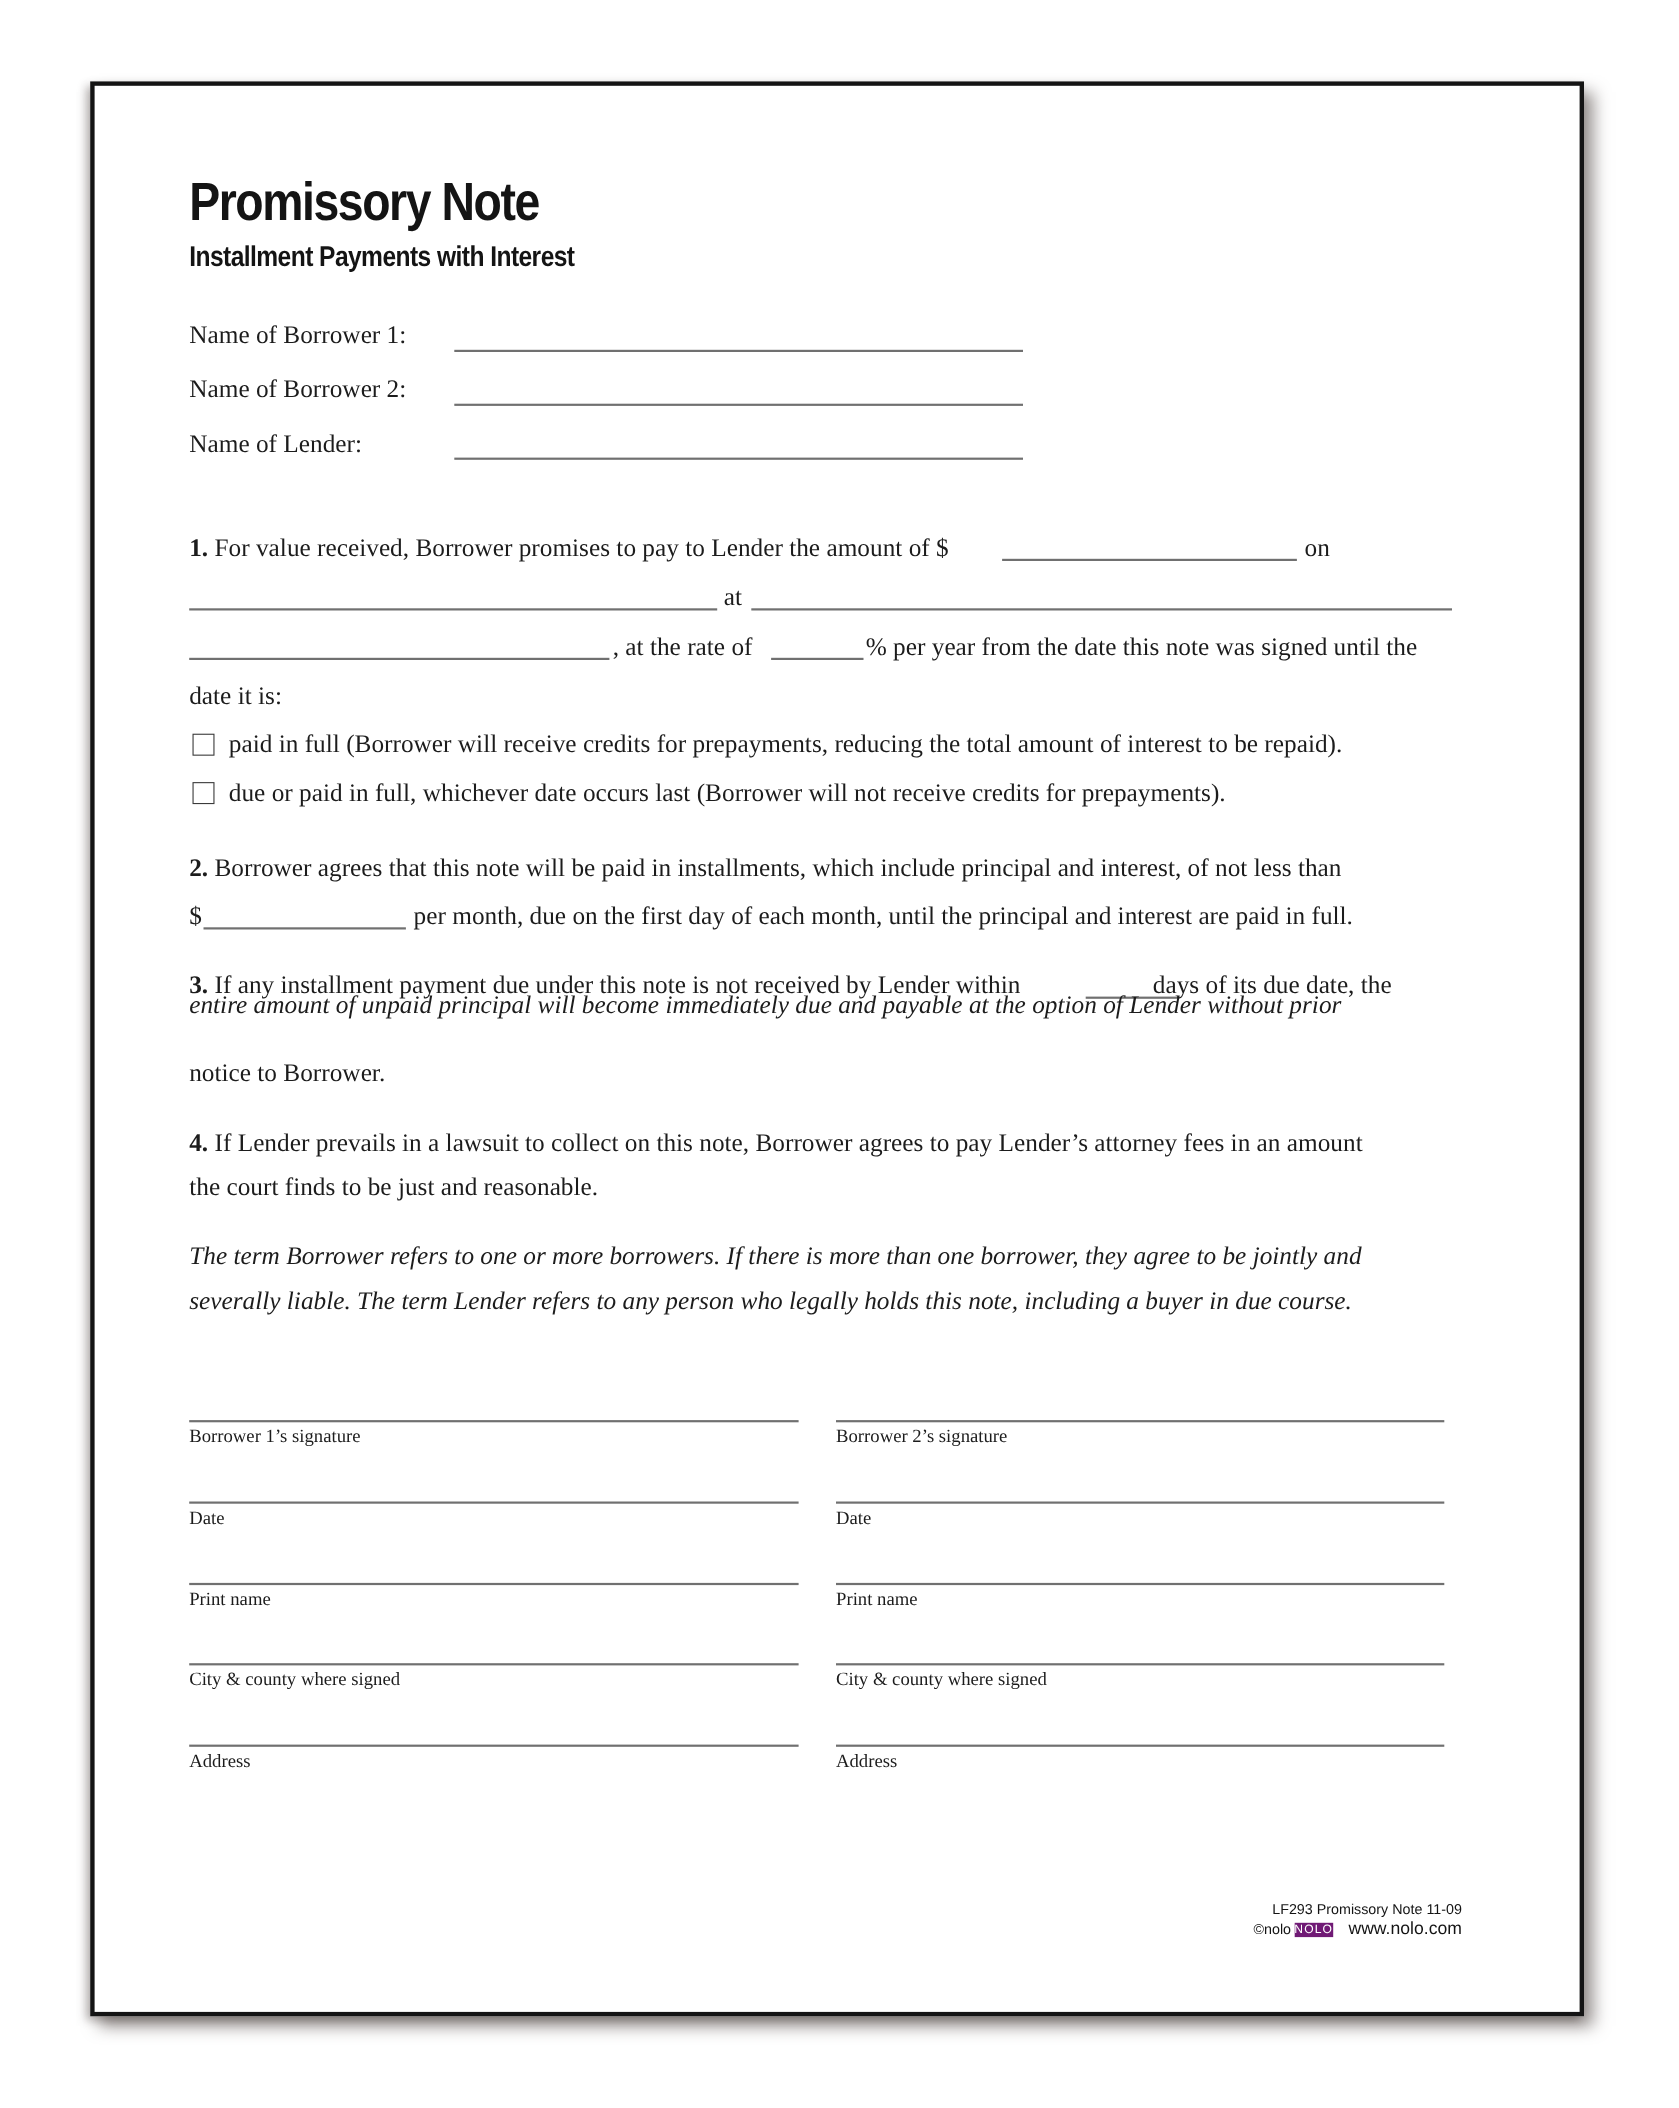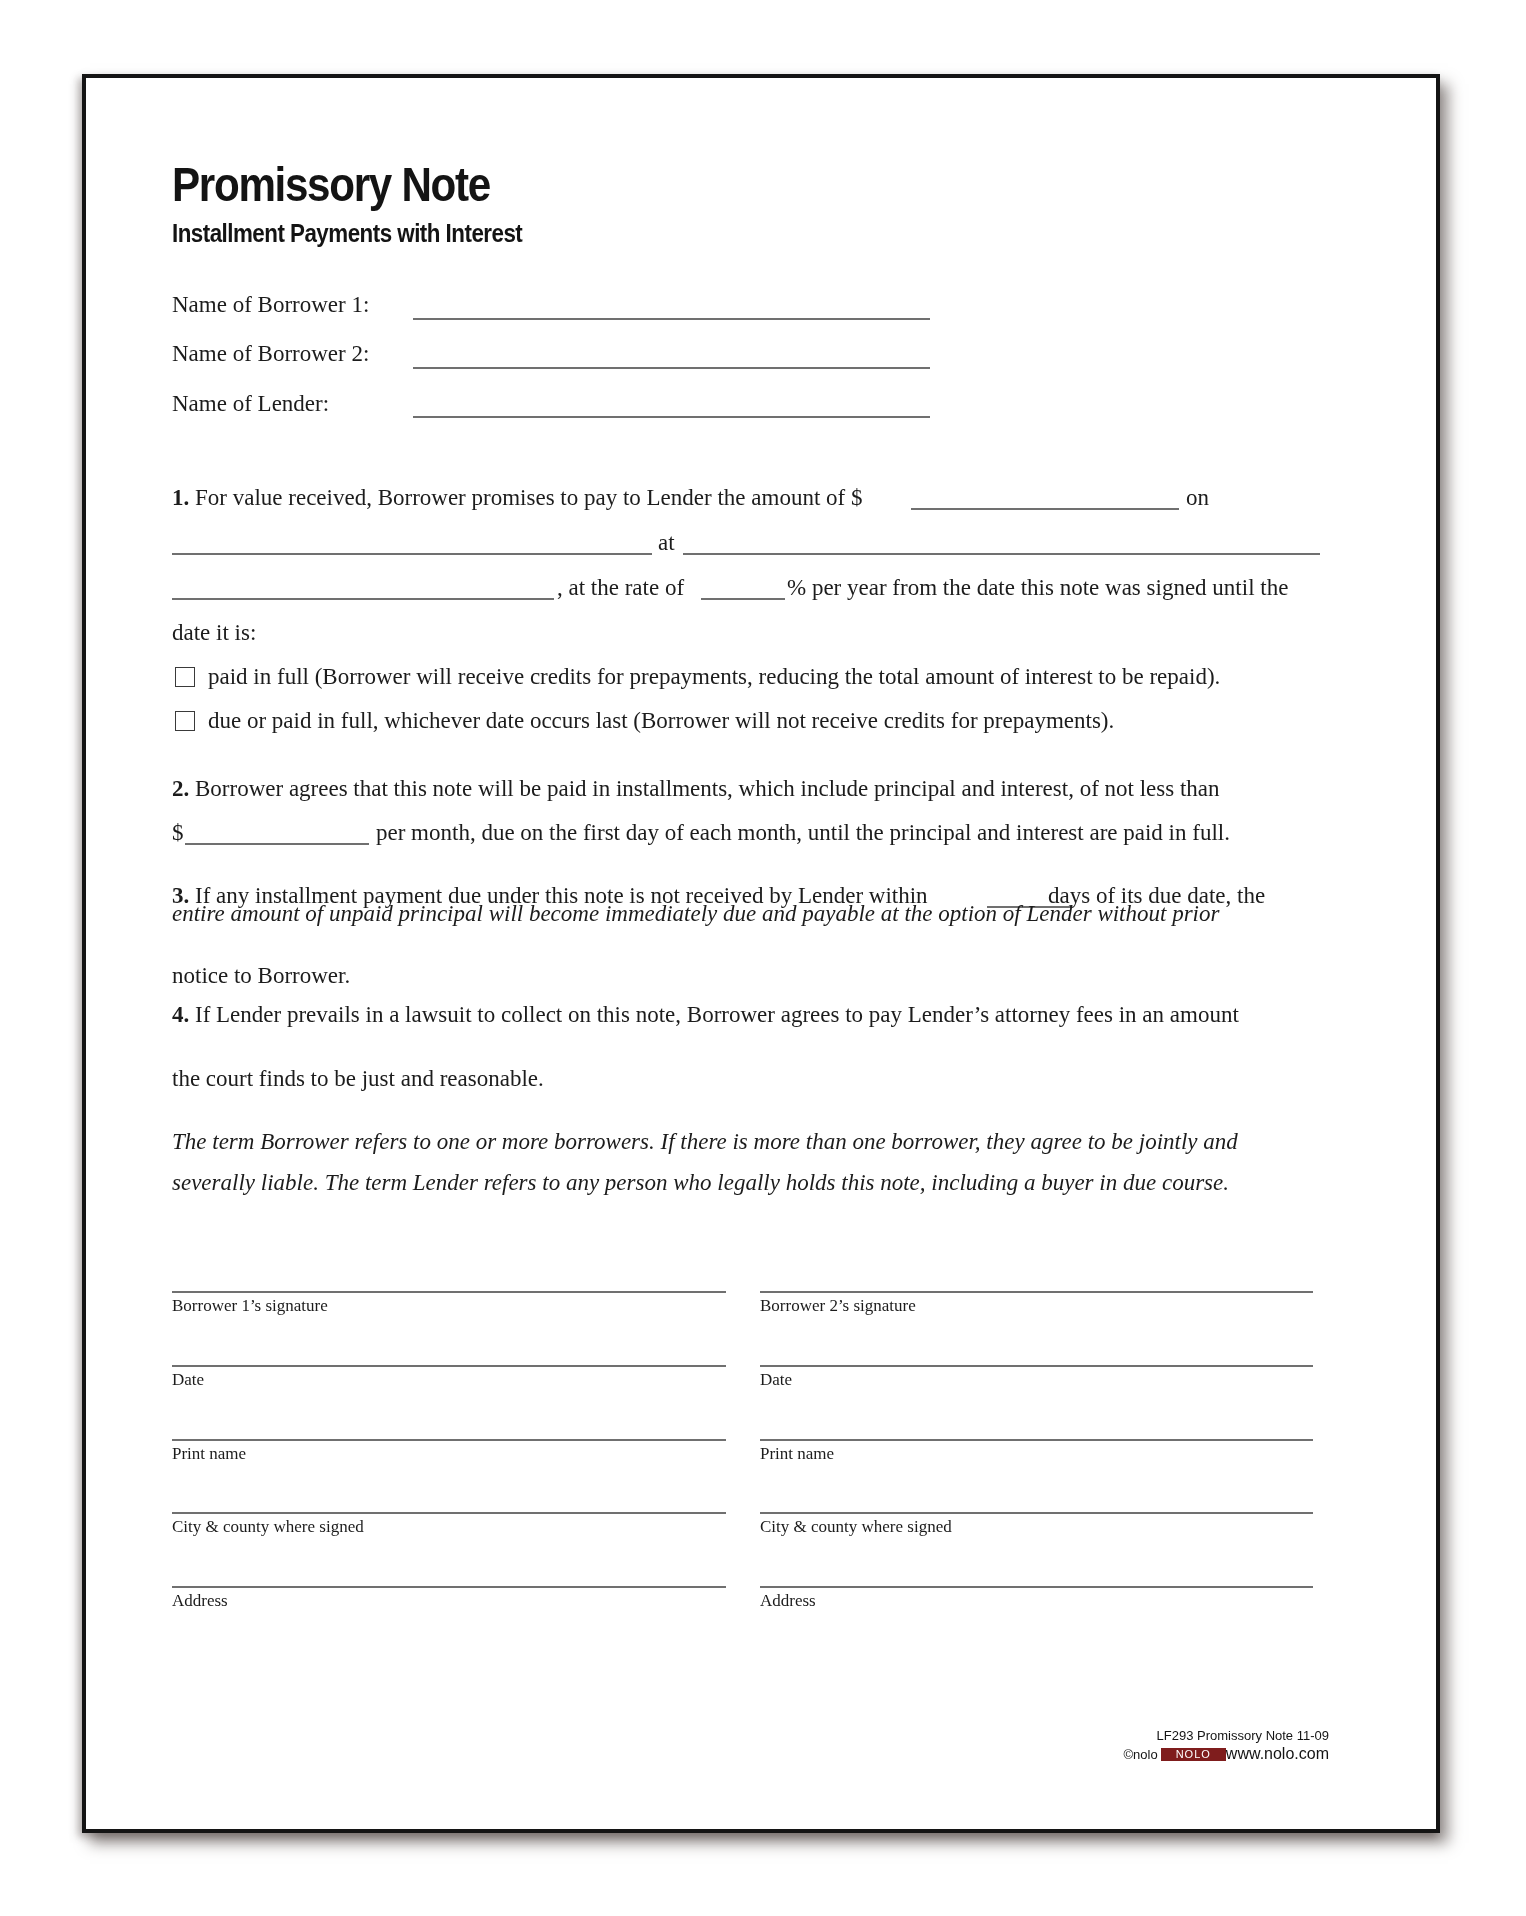--- a/index.html
+++ b/index.html
@@ -13,21 +13,21 @@
   .title { font-family:"Liberation Sans", sans-serif; font-weight:bold; font-size:49px; color:#141414; letter-spacing:-1.5px; transform:scaleX(0.86); transform-origin:left center; }
   .subtitle { font-family:"Liberation Sans", sans-serif; font-weight:bold; font-size:26px; color:#141414; letter-spacing:-0.6px; transform:scaleX(0.86); transform-origin:left center; }
   .serif { font-family:"Liberation Serif", serif; color:#1c1c1c; font-size:23px; }
   .body-line { font-family:"Liberation Serif", serif; color:#1c1c1c; font-size:23px; line-height:28px; }
   .italic { font-style:italic; }
   .num { font-weight:bold; }
   .rule { position:absolute; height:2px; background:#707070; }
   .checkbox { position:absolute; width:20px; height:20px; border:1.5px solid #3a3a3a; background:#fff; box-sizing:border-box; }
   .sig-label { font-family:"Liberation Serif", serif; color:#1c1c1c; font-size:17px; }
   .footer { font-family:"Liberation Sans", sans-serif; font-weight:normal; color:#141414; }
-  .nolo-badge { display:inline-block; background:#7f1d1d; color:#fff; font-size:11px; padding:0 15px; line-height:13px; letter-spacing:1px; vertical-align:1px; margin:0 0 0 3px; }
+  .nolo-badge { display:inline-block; background:#701a75; color:#fff; font-size:11px; padding:0 0; line-height:13px; letter-spacing:1px; vertical-align:1px; margin:0 14px 0 3px; }
 </style>
 </head>
 <body>
 
 <div class="page"></div>
 
 <div class="abs title" style="left:172px; top:156px;">Promissory Note</div>
 <div class="abs subtitle" style="left:172px; top:218px;">Installment Payments with Interest</div>
 
 <div class="abs serif" style="left:172px; top:292px;">Name of Borrower 1:</div>
@@ -70,21 +70,21 @@
 
 <div class="abs body-line" style="left:172px; top:882px;">
   <span class="num">3.</span>
   <span>If any installment payment due under this note is not received by Lender within</span>
 </div>
 <div class="rule" style="left:987px; top:906px; width:84px;"></div>
 <div class="abs body-line" style="left:1048px; top:882px;">days of its due date, the</div>
 <div class="abs body-line" style="left:172px; top:900px;font-style:italic;">entire amount of unpaid principal will become immediately due and payable at the option of Lender without prior</div>
 <div class="abs body-line" style="left:172px; top:962px;">notice to Borrower.</div>
 
-<div class="abs body-line" style="left:172px; top:1001px;text-align:right;">
+<div class="abs body-line" style="left:172px; top:1025px;text-align:right;">
   <span class="num">4.</span>
   <span>If Lender prevails in a lawsuit to collect on this note, Borrower agrees to pay Lender’s attorney fees in an amount</span>
 </div>
 <div class="abs body-line" style="left:172px; top:1065px;">the court finds to be just and reasonable.</div>
 
 <div class="abs body-line italic" style="left:172px; top:1128px;text-align:center;">The term Borrower refers to one or more borrowers. If there is more than one borrower, they agree to be jointly and</div>
 <div class="abs body-line italic" style="left:172px; top:1169px;">severally liable. The term Lender refers to any person who legally holds this note, including a buyer in due course.</div>
 
 <div class="rule" style="left:172px; top:1291px; width:554px;"></div>
 <div class="abs sig-label" style="left:172px; top:1296px;">Borrower 1’s signature</div>

